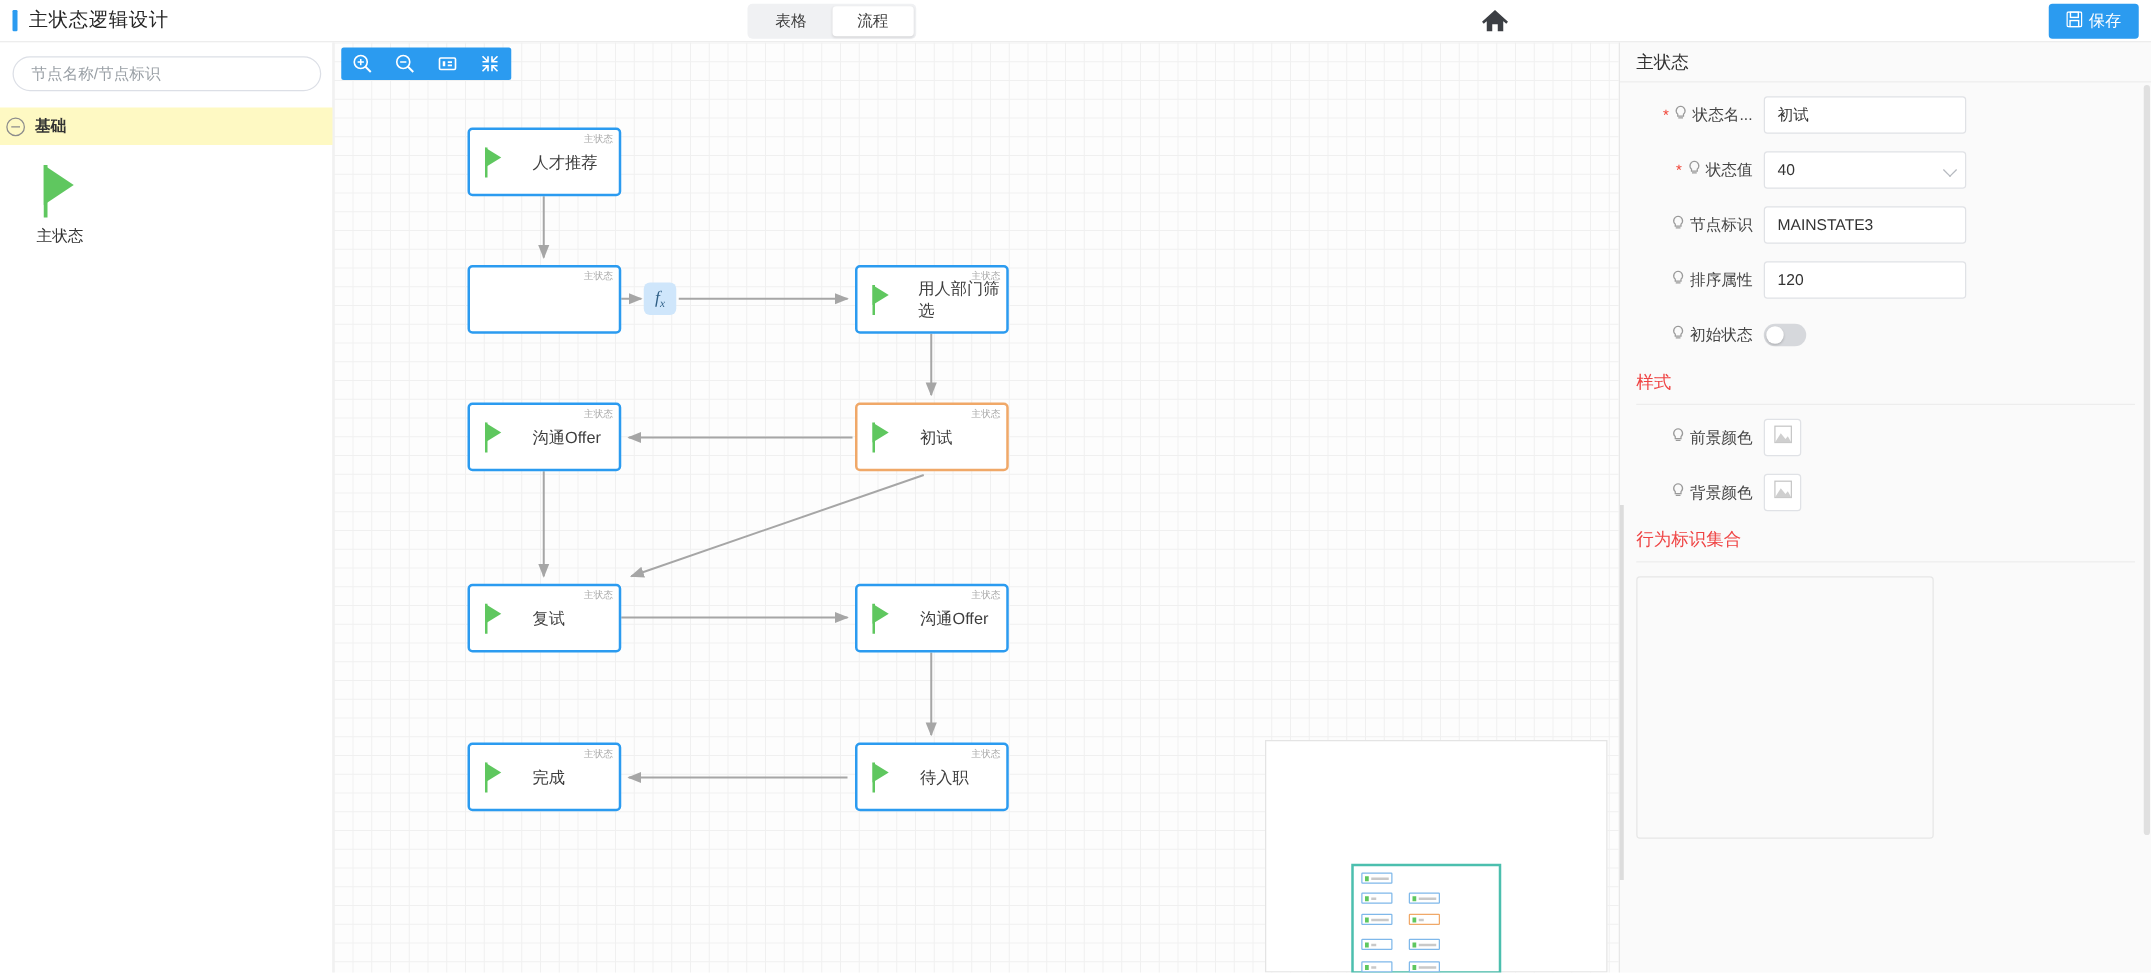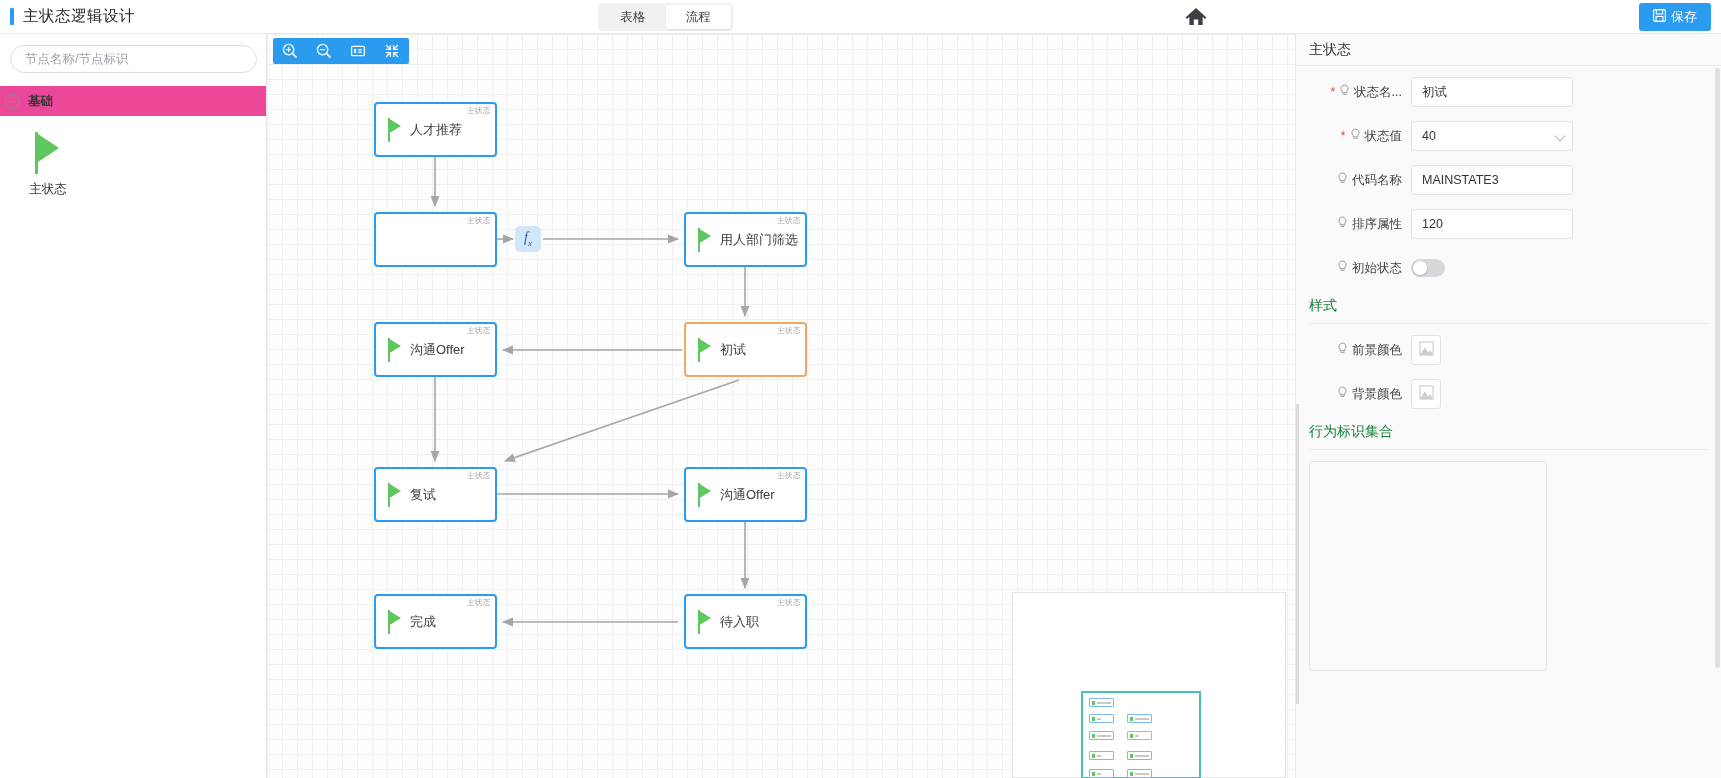--- a/index.html
+++ b/index.html
@@ -55,21 +55,21 @@
     border: 1px solid #dcdfe6; border-radius: 15px;
     display: flex; align-items: center; padding: 0 14px;
   }
   .search-box input {
     border: none; outline: none; width: 100%; font-size: 12.5px;
     color: #333; font-family: inherit; background: transparent;
   }
   .search-box input::placeholder { color: #9aa0a6; }
 
   .group-header {
-    margin-top: 13px; height: 30px; background: #ec4899;
+    margin-top: 13px; height: 30px; background: #fef9c3;
     display: flex; align-items: center; padding-left: 5px; gap: 8px;
     cursor: pointer;
   }
   .collapse-icon {
     width: 15px; height: 15px; border: 1.2px solid #8c8c8c; border-radius: 50%;
     position: relative; flex: none;
   }
   .collapse-icon::after {
     content: ""; position: absolute; left: 3px; top: 6px;
     width: 7px; height: 1.2px; background: #8c8c8c;
@@ -119,21 +119,21 @@
     border-radius: 4px; cursor: pointer;
   }
   .node.selected { border-color: #f0a868; }
   .node-badge {
     position: absolute; right: 5px; top: 2px;
     font-size: 8.5px; color: #a8a8a8; transform: scale(.92);
     transform-origin: right top;
   }
   .node-body {
     position: absolute; left: 0; top: 0; width: 100%; height: 100%;
-    display: flex; align-items: center; padding-left: 12px; gap: 8px;
+    display: flex; align-items: center; padding-left: 12px; gap: 24px;
   }
   .node-label { font-size: 13px; color: #3d3d3d; }
 
   .fx-chip {
     position: absolute; width: 26px; height: 26px; background: #cfe6fb;
     border-radius: 5px; display: flex; align-items: center;
     justify-content: center; font-family: "Liberation Serif", serif;
     font-style: italic; font-size: 14px; color: #2f5f86; cursor: pointer;
   }
   .fx-chip sub { font-size: 9px; }
@@ -195,21 +195,21 @@
   .toggle {
     width: 34px; height: 18px; border-radius: 9px; background: #d6d8dc;
     position: relative; cursor: pointer;
   }
   .toggle::after {
     content: ""; position: absolute; left: 2px; top: 2px; width: 14px; height: 14px;
     border-radius: 50%; background: #ffffff; box-shadow: 0 1px 2px rgba(0,0,0,.2);
   }
   .section-head {
     margin: 4px 13px 11px 13px; padding-bottom: 8px;
-    border-bottom: 1px solid #ededed; font-size: 14px; color: #15803d;
+    border-bottom: 1px solid #ededed; font-size: 14px; color: #ef4444;
   }
   .color-swatch {
     width: 30px; height: 30px; border: 1px solid #e0e2e6; border-radius: 3px;
     background: #fff; display: flex; align-items: center; justify-content: center;
     cursor: pointer;
   }
   .textarea-box {
     margin: 6px 13px 0 13px; width: 238px; height: 210px;
     border: 1px solid #e6e6e6; border-radius: 3px; background: #fafafa;
   }
@@ -518,21 +518,21 @@
     </div>
 
     <div class="frow">
       <div class="flabel">
         <span class="bulb">
           <svg width="11" height="13" viewBox="0 0 11 13">
               <path d="M5.5 1 A3.6 3.6 0 0 0 3.2 7.3 L3.2 8.8 L7.8 8.8 L7.8 7.3 A3.6 3.6 0 0 0 5.5 1 Z" fill="none" stroke="#9a9a9a" stroke-width="1"></path>
               <line x1="3.6" y1="10.3" x2="7.4" y2="10.3" stroke="#9a9a9a" stroke-width="1"></line>
             </svg>
         </span>
-        <span>代码名称</span>
+        <span>节点标识</span>
       </div>
       <div class="fctl">
         <input class="finput" value="MAINSTATE3" style="">
       </div>
     </div>
 
     <div class="frow">
       <div class="flabel">
         <span class="bulb">
           <svg width="11" height="13" viewBox="0 0 11 13">

